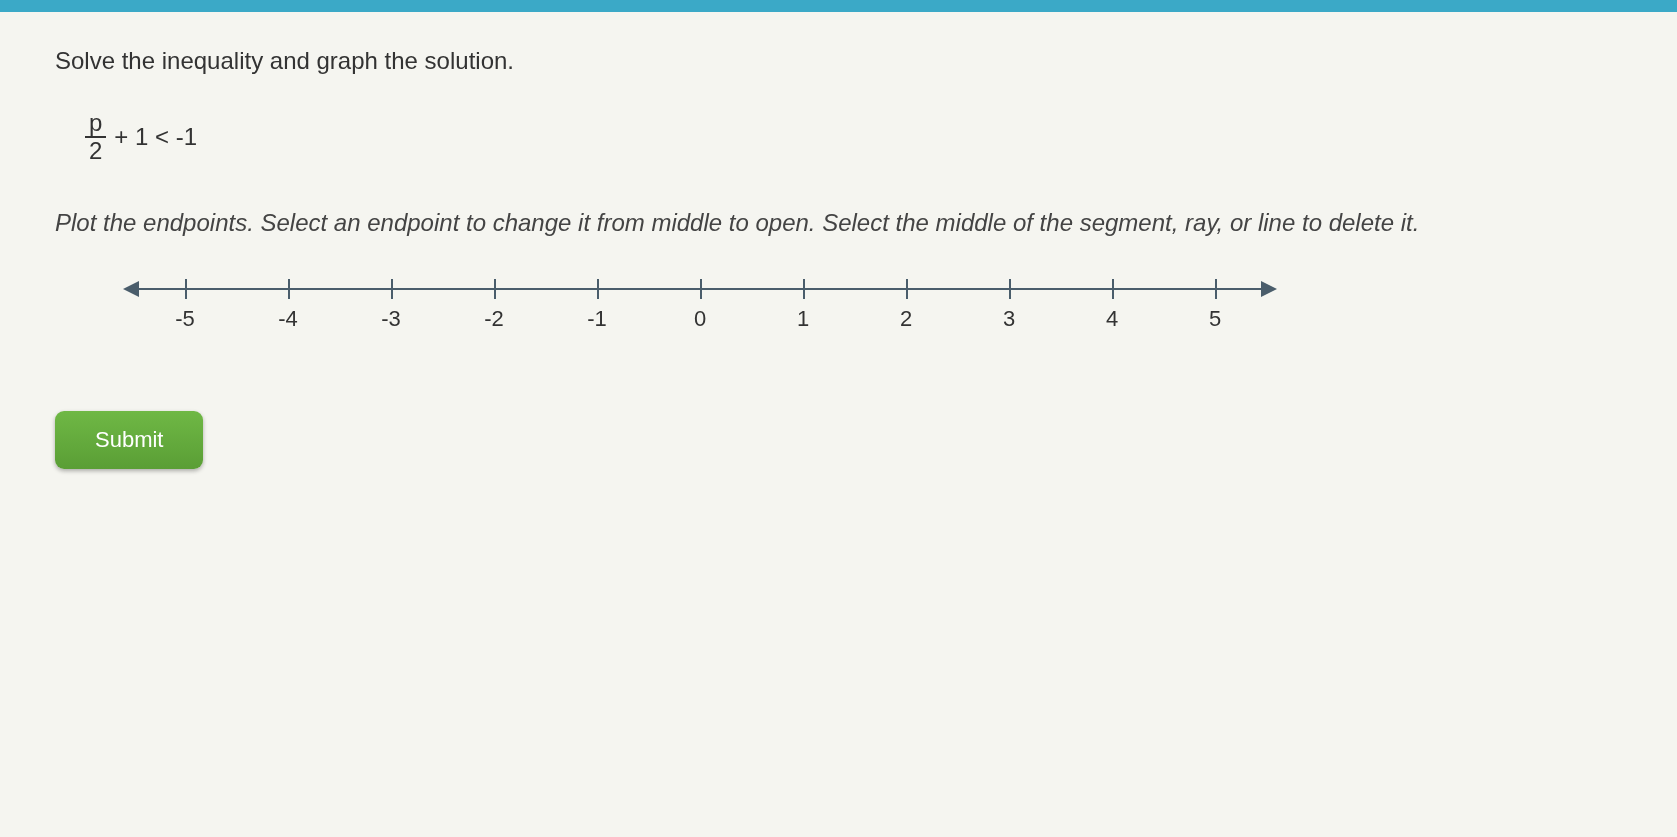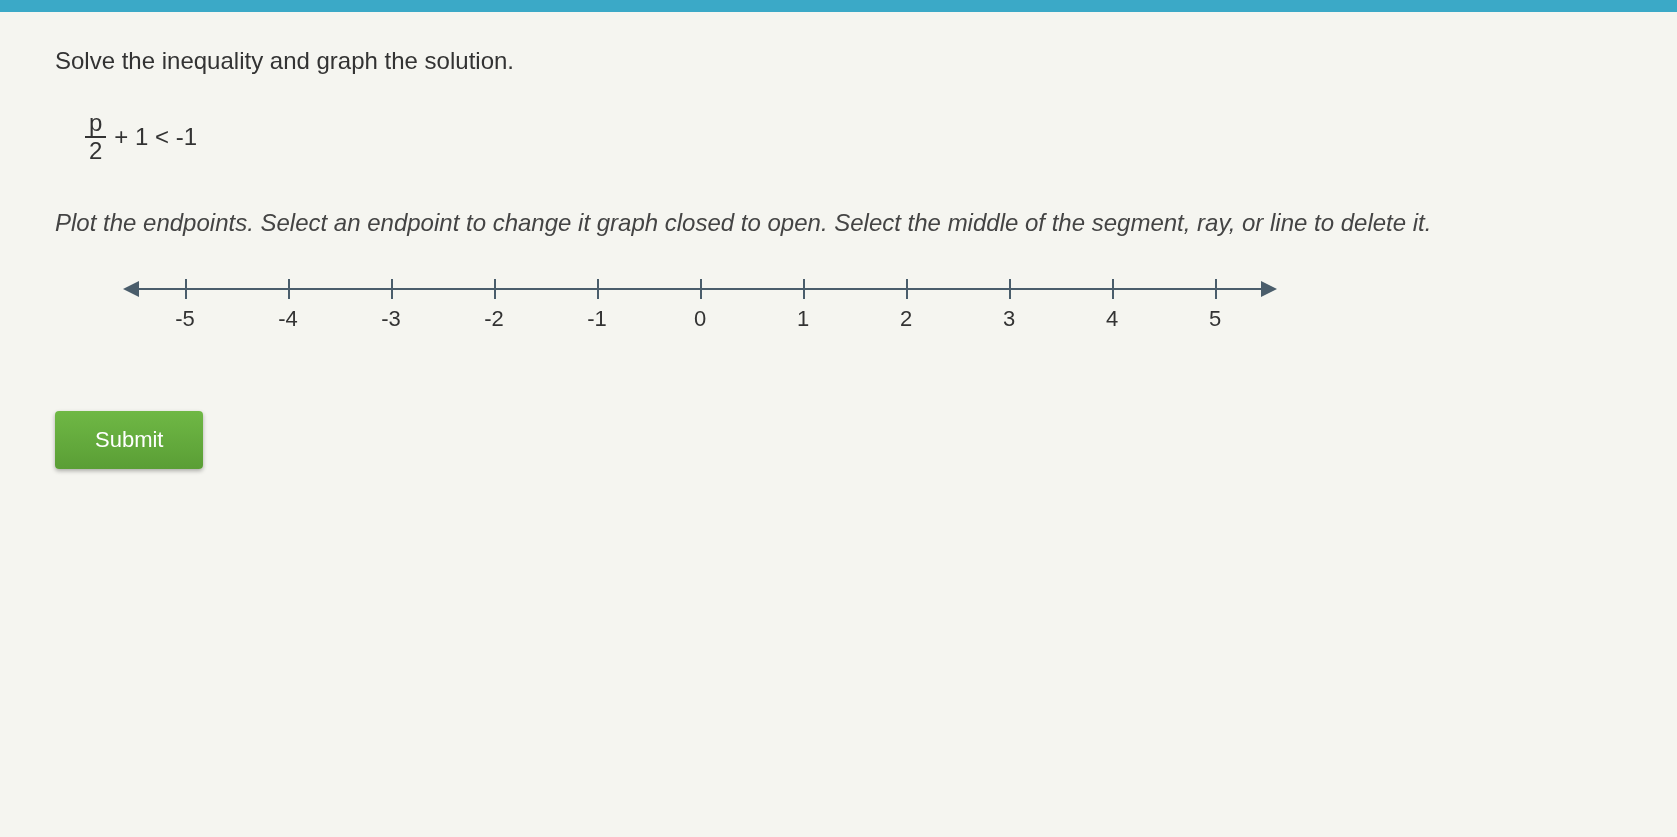--- a/index.html
+++ b/index.html
@@ -111,41 +111,41 @@
     }
     .submit-button {
       margin-top: 65px;
       background: linear-gradient(to bottom, #6fb845, #5a9e35);
       color: white;
       border: none;
       padding: 16px 40px;
       font-size: 22px;
       font-family: inherit;
       cursor: pointer;
-      border-radius: 4px;
+      border-radius: 9px;
       box-shadow: 0 2px 4px rgba(0,0,0,0.3);
     }
   </style>
 </head>
 <body>
 
 <div class="top-bar"></div>
 
 <div class="content">
   <div class="question-text">Solve the inequality and graph the solution.</div>
 
   <div class="inequality">
     <span class="fraction">
       <span class="num">p</span>
       <span class="den">2</span>
     </span>
     <span> + 1 &lt; -1</span>
   </div>
 
-  <div class="instruction">Plot the endpoints. Select an endpoint to change it graph closed to open. Select the middle of the segment, ray, or line to delete it.</div>
+  <div class="instruction">Plot the endpoints. Select an endpoint to change it from middle to open. Select the middle of the segment, ray, or line to delete it.</div>
 
   <div class="number-line-container">
     <div class="number-line">
       <div class="arrow-left"></div>
       <div class="axis"></div>
       <div class="arrow-right"></div>
       <div id="ticks-container">
           <div class="tick" style="left: 60px;"></div>
           <div class="tick-label" style="left: 60px;">-5</div>
           <div class="tick" style="left: 163px;"></div>

